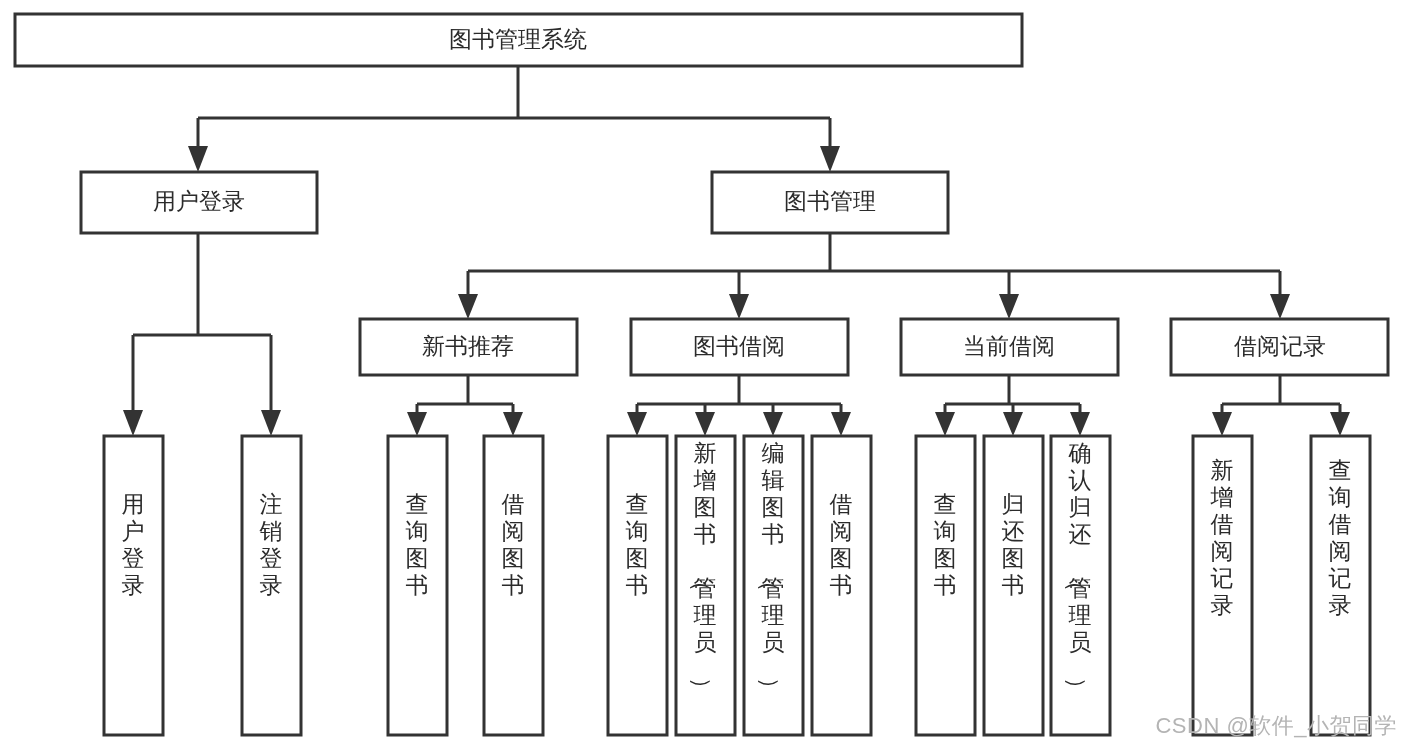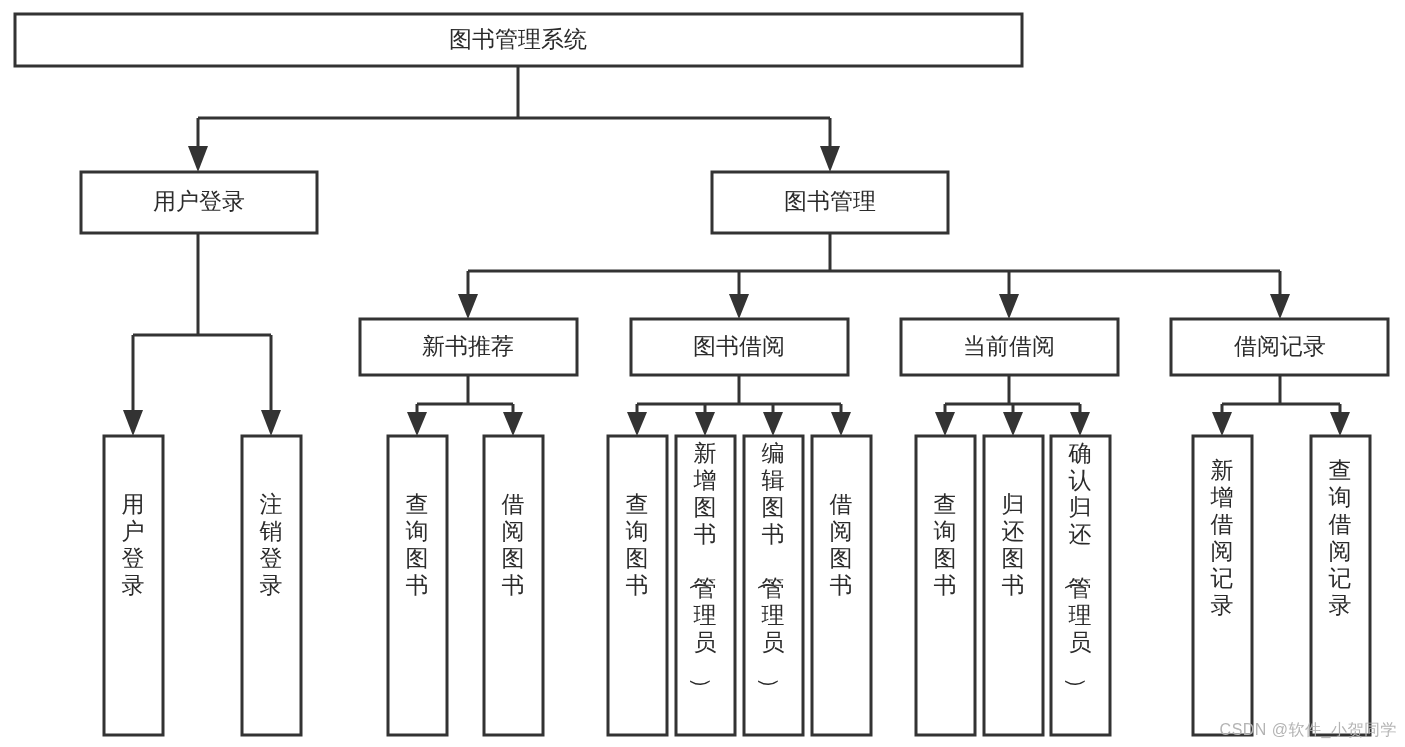--- a/index.html
+++ b/index.html
@@ -50,21 +50,21 @@
     font-family: "Liberation Sans", "DejaVu Sans", sans-serif;
     font-size: 23px;
     fill: #2b2b2b;
     text-anchor: middle;
   }
   .watermark {
     position: absolute;
     right: 8px;
     bottom: 6px;
     font-family: "Liberation Sans", "DejaVu Sans", sans-serif;
-    font-size: 16px;
+    font-size: 22px;
     color: #b4b4b4;
     white-space: nowrap;
     letter-spacing: 0.5px;
   }
 </style>
 </head>
 <body>
 
 <div id="diagram-root">
   <svg class="flow" viewBox="0 0 1405 747" xmlns="http://www.w3.org/2000/svg">

